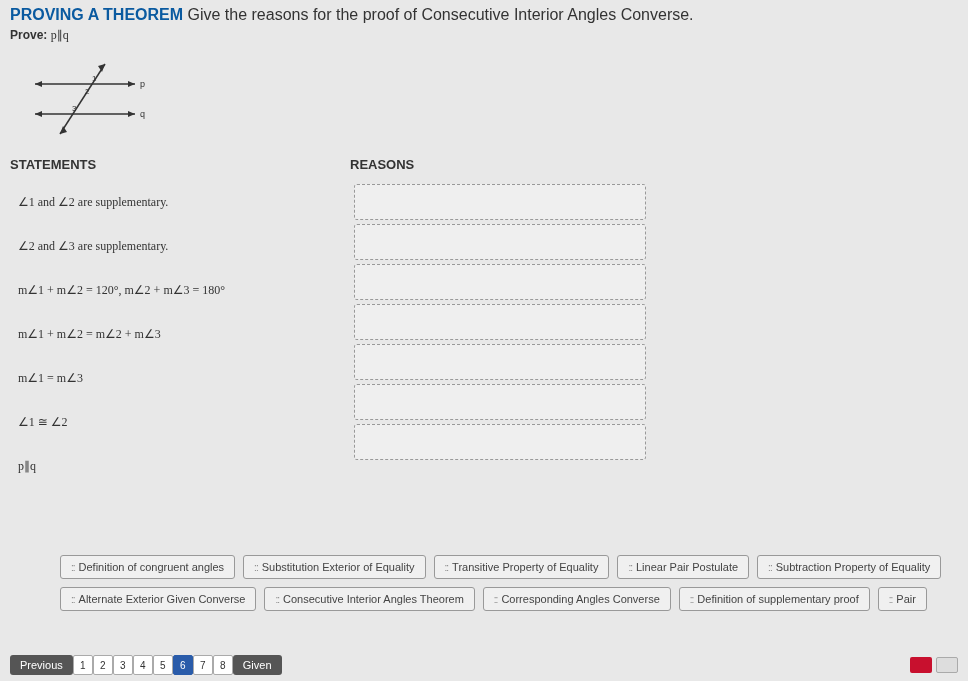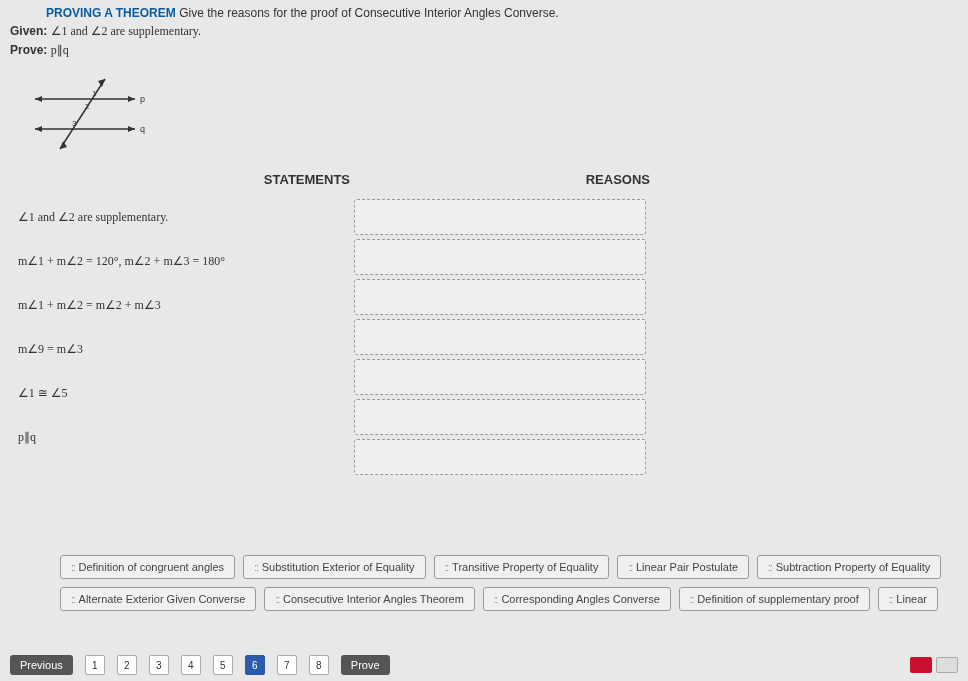--- a/index.html
+++ b/index.html
@@ -7,41 +7,41 @@
       font-family: Arial, sans-serif;
       background: #e8e8e8;
       width: 968px;
       height: 681px;
       overflow: hidden;
       position: relative;
       font-size: 12px;
       color: #333;
     }
     .header { padding: 6px 10px 2px; }
-    .title-line { margin-bottom: 4px; font-size: 12px; margin-left: 36px; }
+    .title-line { margin-bottom: 4px; font-size: 16px; }
     .title-strong { color: #0a5aa0; font-weight: bold; }
     .given-line, .prove-line { font-size: 12px; margin-bottom: 4px; }
     .given-line b, .prove-line b { font-weight: bold; }
     .angle { font-family: 'Times New Roman', serif; }
     .diagram-area {
       margin: 10px 20px 10px 30px;
       width: 120px; height: 80px;
       position: relative;
     }
     .diagram-area svg { width: 120px; height: 80px; }
     .proof-table {
       display: flex;
       margin-left: 10px;
     }
     .col-statements { width: 340px; }
     .col-reasons { width: 300px; }
     .col-header {
       font-weight: bold;
       font-size: 13px;
-      text-align: right;
+      text-align: left;
       padding: 8px 0;
     }
     .row-cell {
       height: 44px;
       display: flex;
       align-items: center;
       padding: 0 8px;
       font-size: 12px;
       font-family: 'Times New Roman', serif;
     }
@@ -81,21 +81,21 @@
       color: #888;
       font-size: 10px;
       letter-spacing: -1px;
     }
     .footer {
       position: absolute;
       bottom: 6px; left: 0; right: 0;
       display: flex;
       align-items: center;
       padding: 0 10px;
-      gap: 12px;
+      gap: 0;
     }
     .nav-btn {
       background: #555; color: #fff;
       border: none; border-radius: 3px;
       padding: 4px 10px; font-size: 11px;
     }
     .page-btn {
       width: 20px; height: 20px;
       border: 1px solid #aaa;
       background: #fff;
@@ -114,24 +114,20 @@
     }
     .small-box { width:22px;height:16px;background:#ddd;border:1px solid #aaa;border-radius:2px;font-size:8px;display:flex;align-items:center;justify-content:center;color:#555;}
   </style>
 </head>
 <body>
 
 <div class="header">
   <div class="title-line">
     <span class="title-strong">PROVING A THEOREM</span>
     <span>Give the reasons for the proof of Consecutive Interior Angles Converse.</span>
-  </div>
-  <div class="given-line">
-    <b>Given:</b>
-    <span class="angle">∠1 and ∠2 are supplementary.</span>
   </div>
   <div class="prove-line">
     <b>Prove:</b>
     <span class="angle">p∥q</span>
   </div>
 </div>
 
 <div class="diagram-area">
   <svg viewBox="0 0 120 80">
     <line x1="5" y1="25" x2="105" y2="25" stroke="#333" stroke-width="1.5"></line>
@@ -148,24 +144,25 @@
     <text x="62" y="22" font-size="8" fill="#333">1</text>
     <text x="55" y="35" font-size="8" fill="#333">2</text>
     <text x="42" y="52" font-size="8" fill="#333">3</text>
   </svg>
 </div>
 
 <div class="proof-table">
   <div class="col-statements">
     <div class="col-header">STATEMENTS</div>
     <div class="row-cell">∠1 and ∠2 are supplementary.</div>
+    <div class="row-cell">∠2 and ∠3 are supplementary.</div>
     <div class="row-cell">m∠1 + m∠2 = 120°, m∠2 + m∠3 = 180°</div>
     <div class="row-cell">m∠1 + m∠2 = m∠2 + m∠3</div>
-    <div class="row-cell">m∠9 = m∠3</div>
-    <div class="row-cell">∠1 ≅ ∠5</div>
+    <div class="row-cell">m∠1 = m∠3</div>
+    <div class="row-cell">∠1 ≅ ∠2</div>
     <div class="row-cell">p∥q</div>
   </div>
   <div class="col-reasons">
     <div class="col-header">REASONS</div>
     <div class="drop-slot"></div>
     <div class="drop-slot"></div>
     <div class="drop-slot"></div>
     <div class="drop-slot"></div>
     <div class="drop-slot"></div>
     <div class="drop-slot"></div>
@@ -208,33 +205,33 @@
     <div class="tile">
         <span class="grip">::</span>
         <span>Corresponding Angles Converse</span>
       </div>
     <div class="tile">
         <span class="grip">::</span>
         <span>Definition of supplementary proof</span>
       </div>
     <div class="tile">
         <span class="grip">::</span>
-        <span>Linear</span>
+        <span>Pair</span>
       </div>
   </div>
 </div>
 
 <div class="footer">
   <button class="nav-btn">Previous</button>
   <div class="page-btn">1</div>
   <div class="page-btn">2</div>
   <div class="page-btn">3</div>
   <div class="page-btn">4</div>
   <div class="page-btn">5</div>
   <div class="page-btn active">6</div>
   <div class="page-btn">7</div>
   <div class="page-btn">8</div>
-  <button class="nav-btn">Prove</button>
+  <button class="nav-btn">Given</button>
   <div class="footer-right">
     <div class="flag-icon"></div>
     <div class="small-box"></div>
   </div>
 </div>
 
 </body></html>

